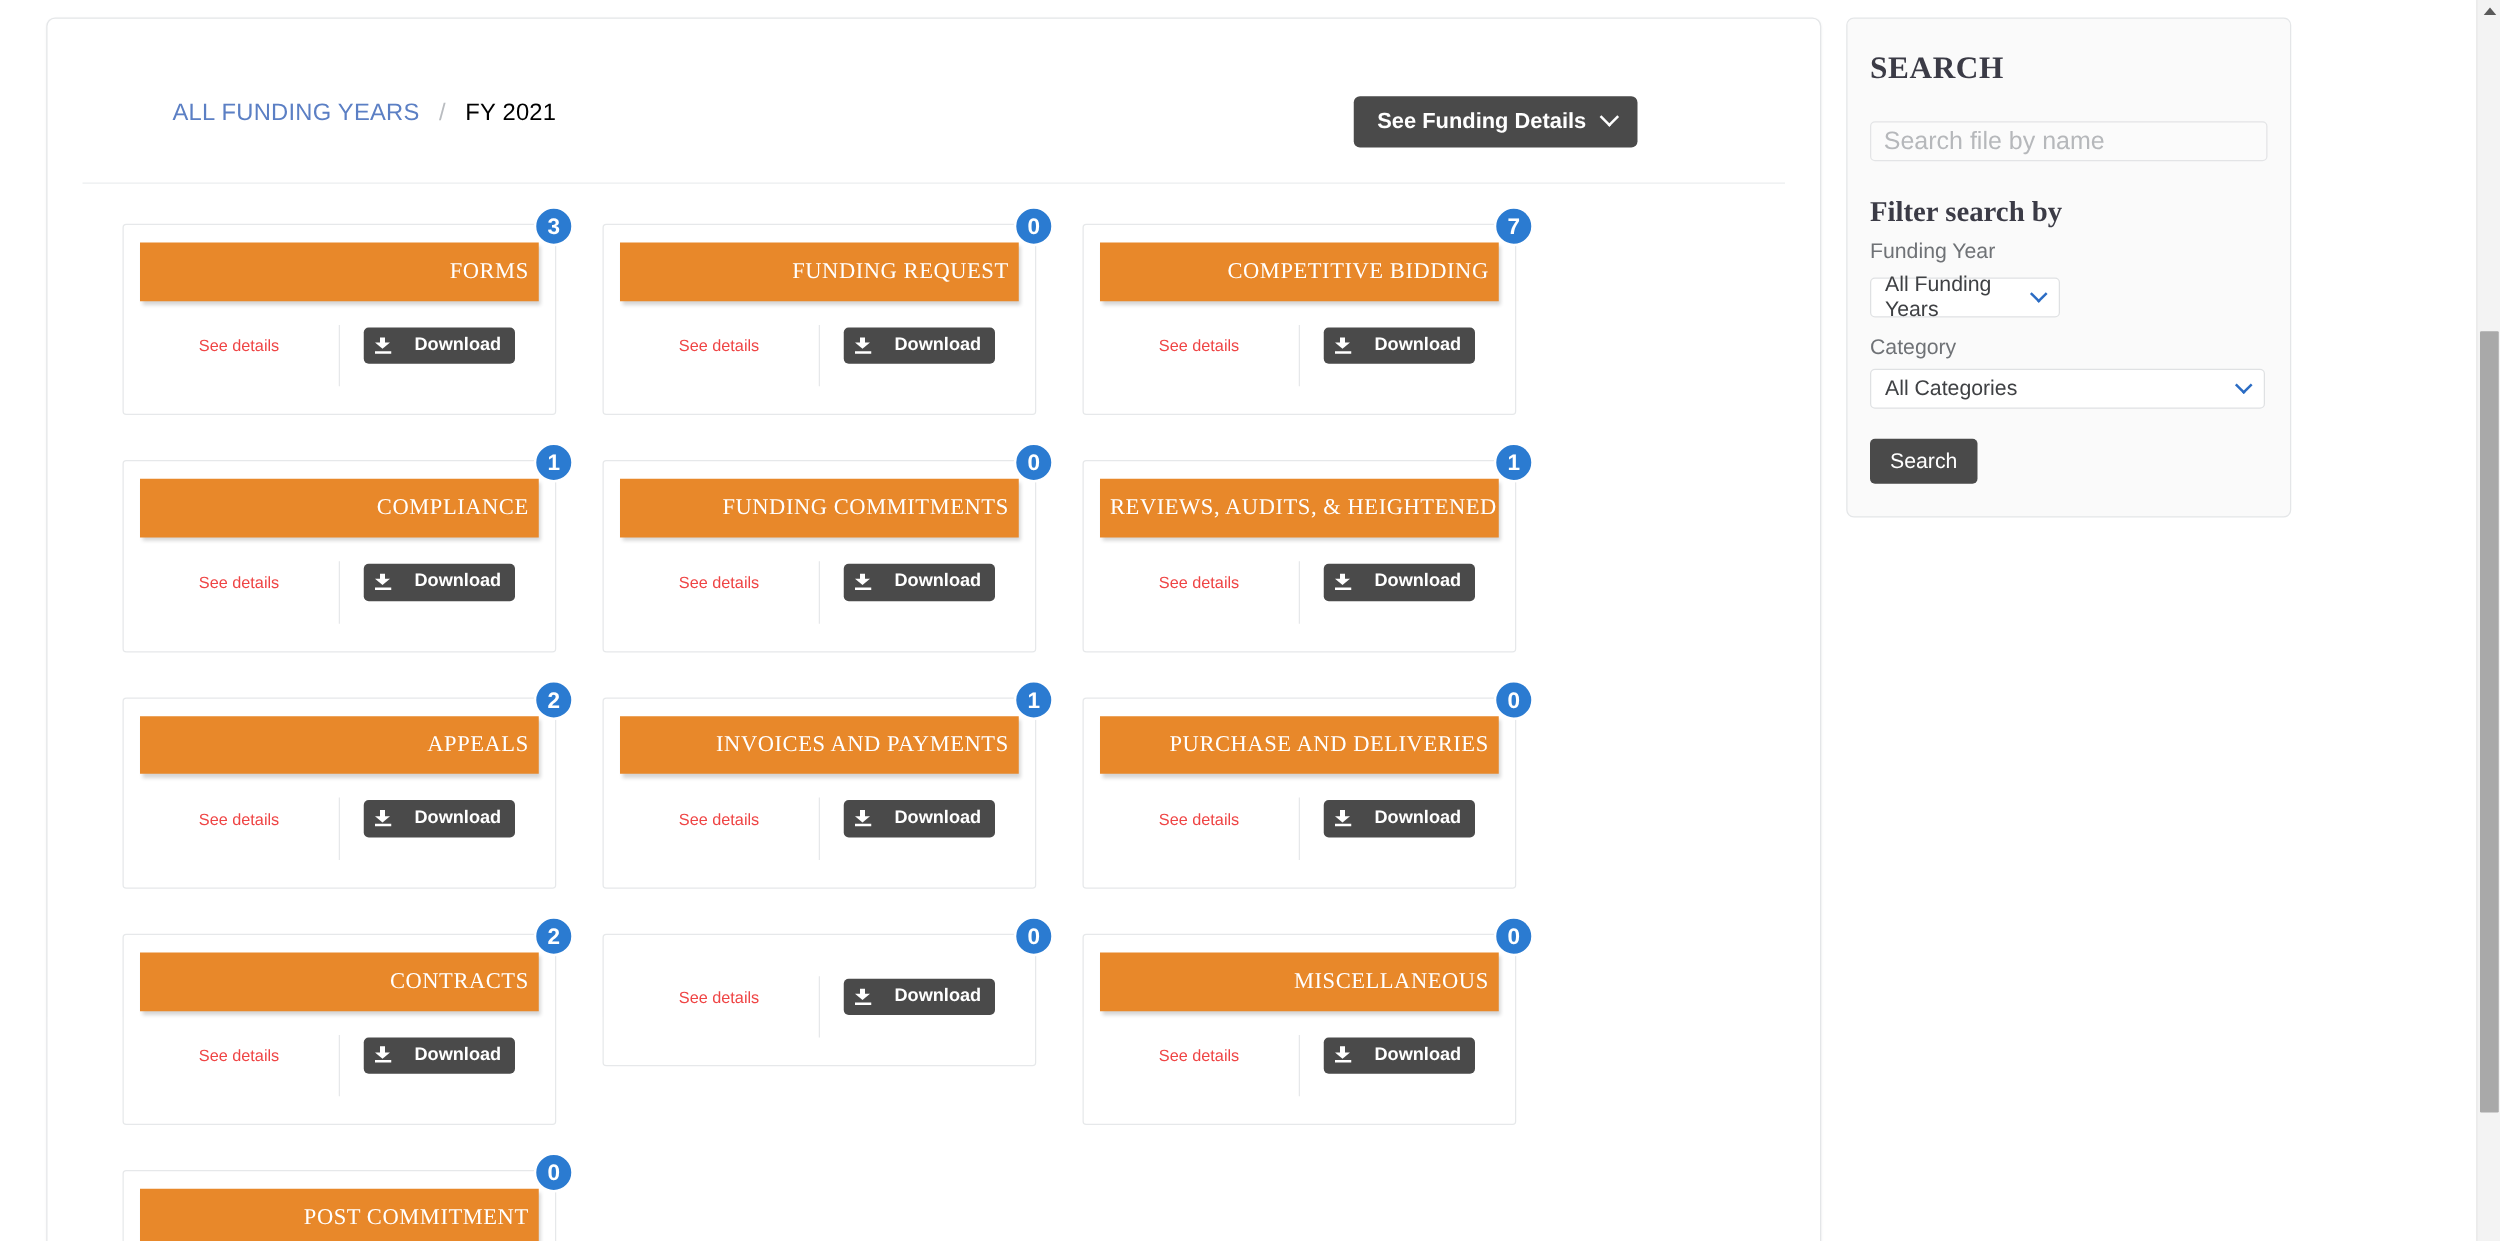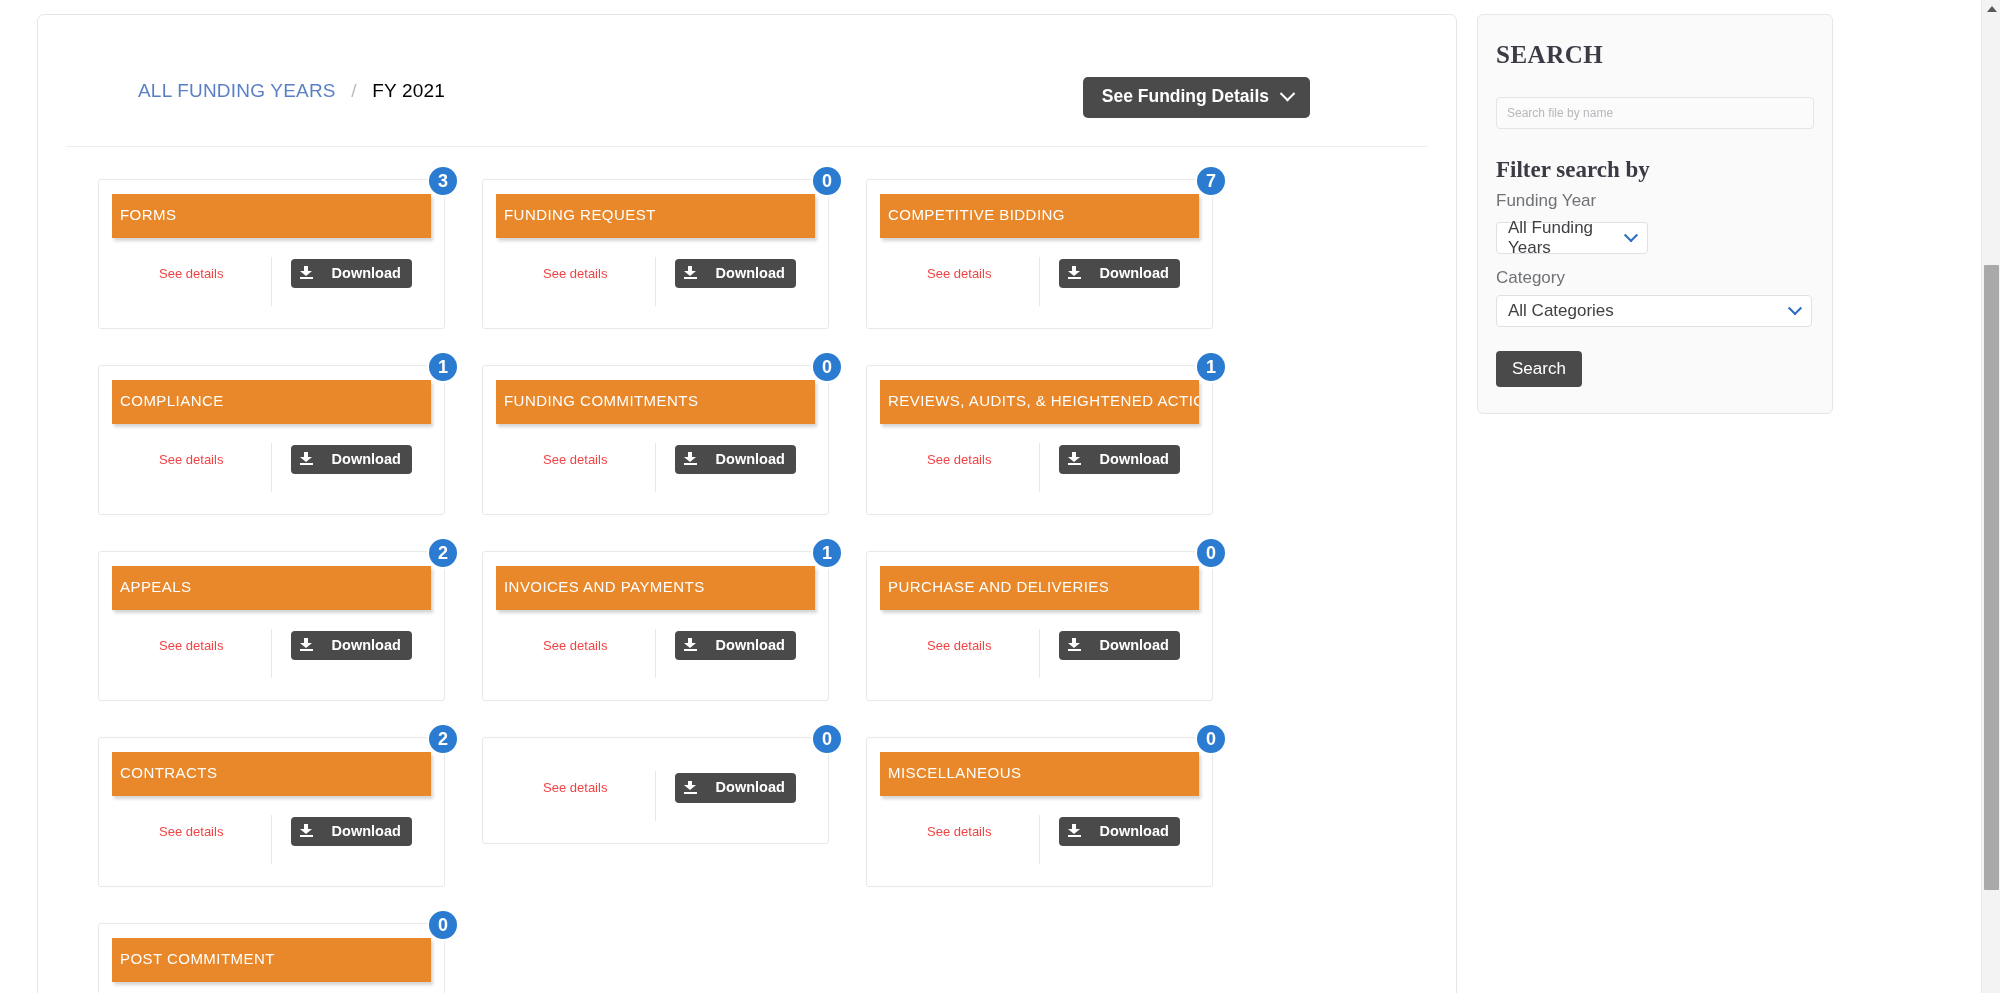--- a/index.html
+++ b/index.html
@@ -135,28 +135,29 @@
     align-items: center;
     justify-content: center;
     border: 2px solid #ffffff;
     z-index: 4;
     line-height: 1;
   }
 
   .card-header {
     background: #e8882a;
     color: #ffffff;
-    text-align: left;
-    font-size: 15px;
+    text-align: right;
+    font-size: 18px;
     letter-spacing: 0.45px;
     padding: 13px 8px 14px 8px;
     box-shadow: 2px 3px 3px rgba(0,0,0,0.17);
     white-space: nowrap;
     overflow: hidden;
     line-height: 1.1;
+    font-family: Liberation Serif, serif;
   }
 
   .card-actions {
     display: flex;
     align-items: center;
     margin-top: 19px;
     padding-bottom: 10px;
   }
   .see-details-cell {
     flex: 1 1 50%;
@@ -248,21 +249,21 @@
   }
 
   .search-input {
     width: 100%;
     height: 32px;
     border: 1px solid #e3e4e6;
     border-radius: 4px;
     background: #fbfbfb;
     padding: 0 10px;
     font-family: "Liberation Sans", sans-serif;
-    font-size: 12px;
+    font-size: 20px;
     color: #4a4a4a;
     outline: none;
   }
   .search-input::placeholder { color: #b6b8bb; }
 
   .filter-title {
     font-family: "Liberation Serif", serif;
     font-size: 23px;
     font-weight: bold;
     color: #3b3b46;

